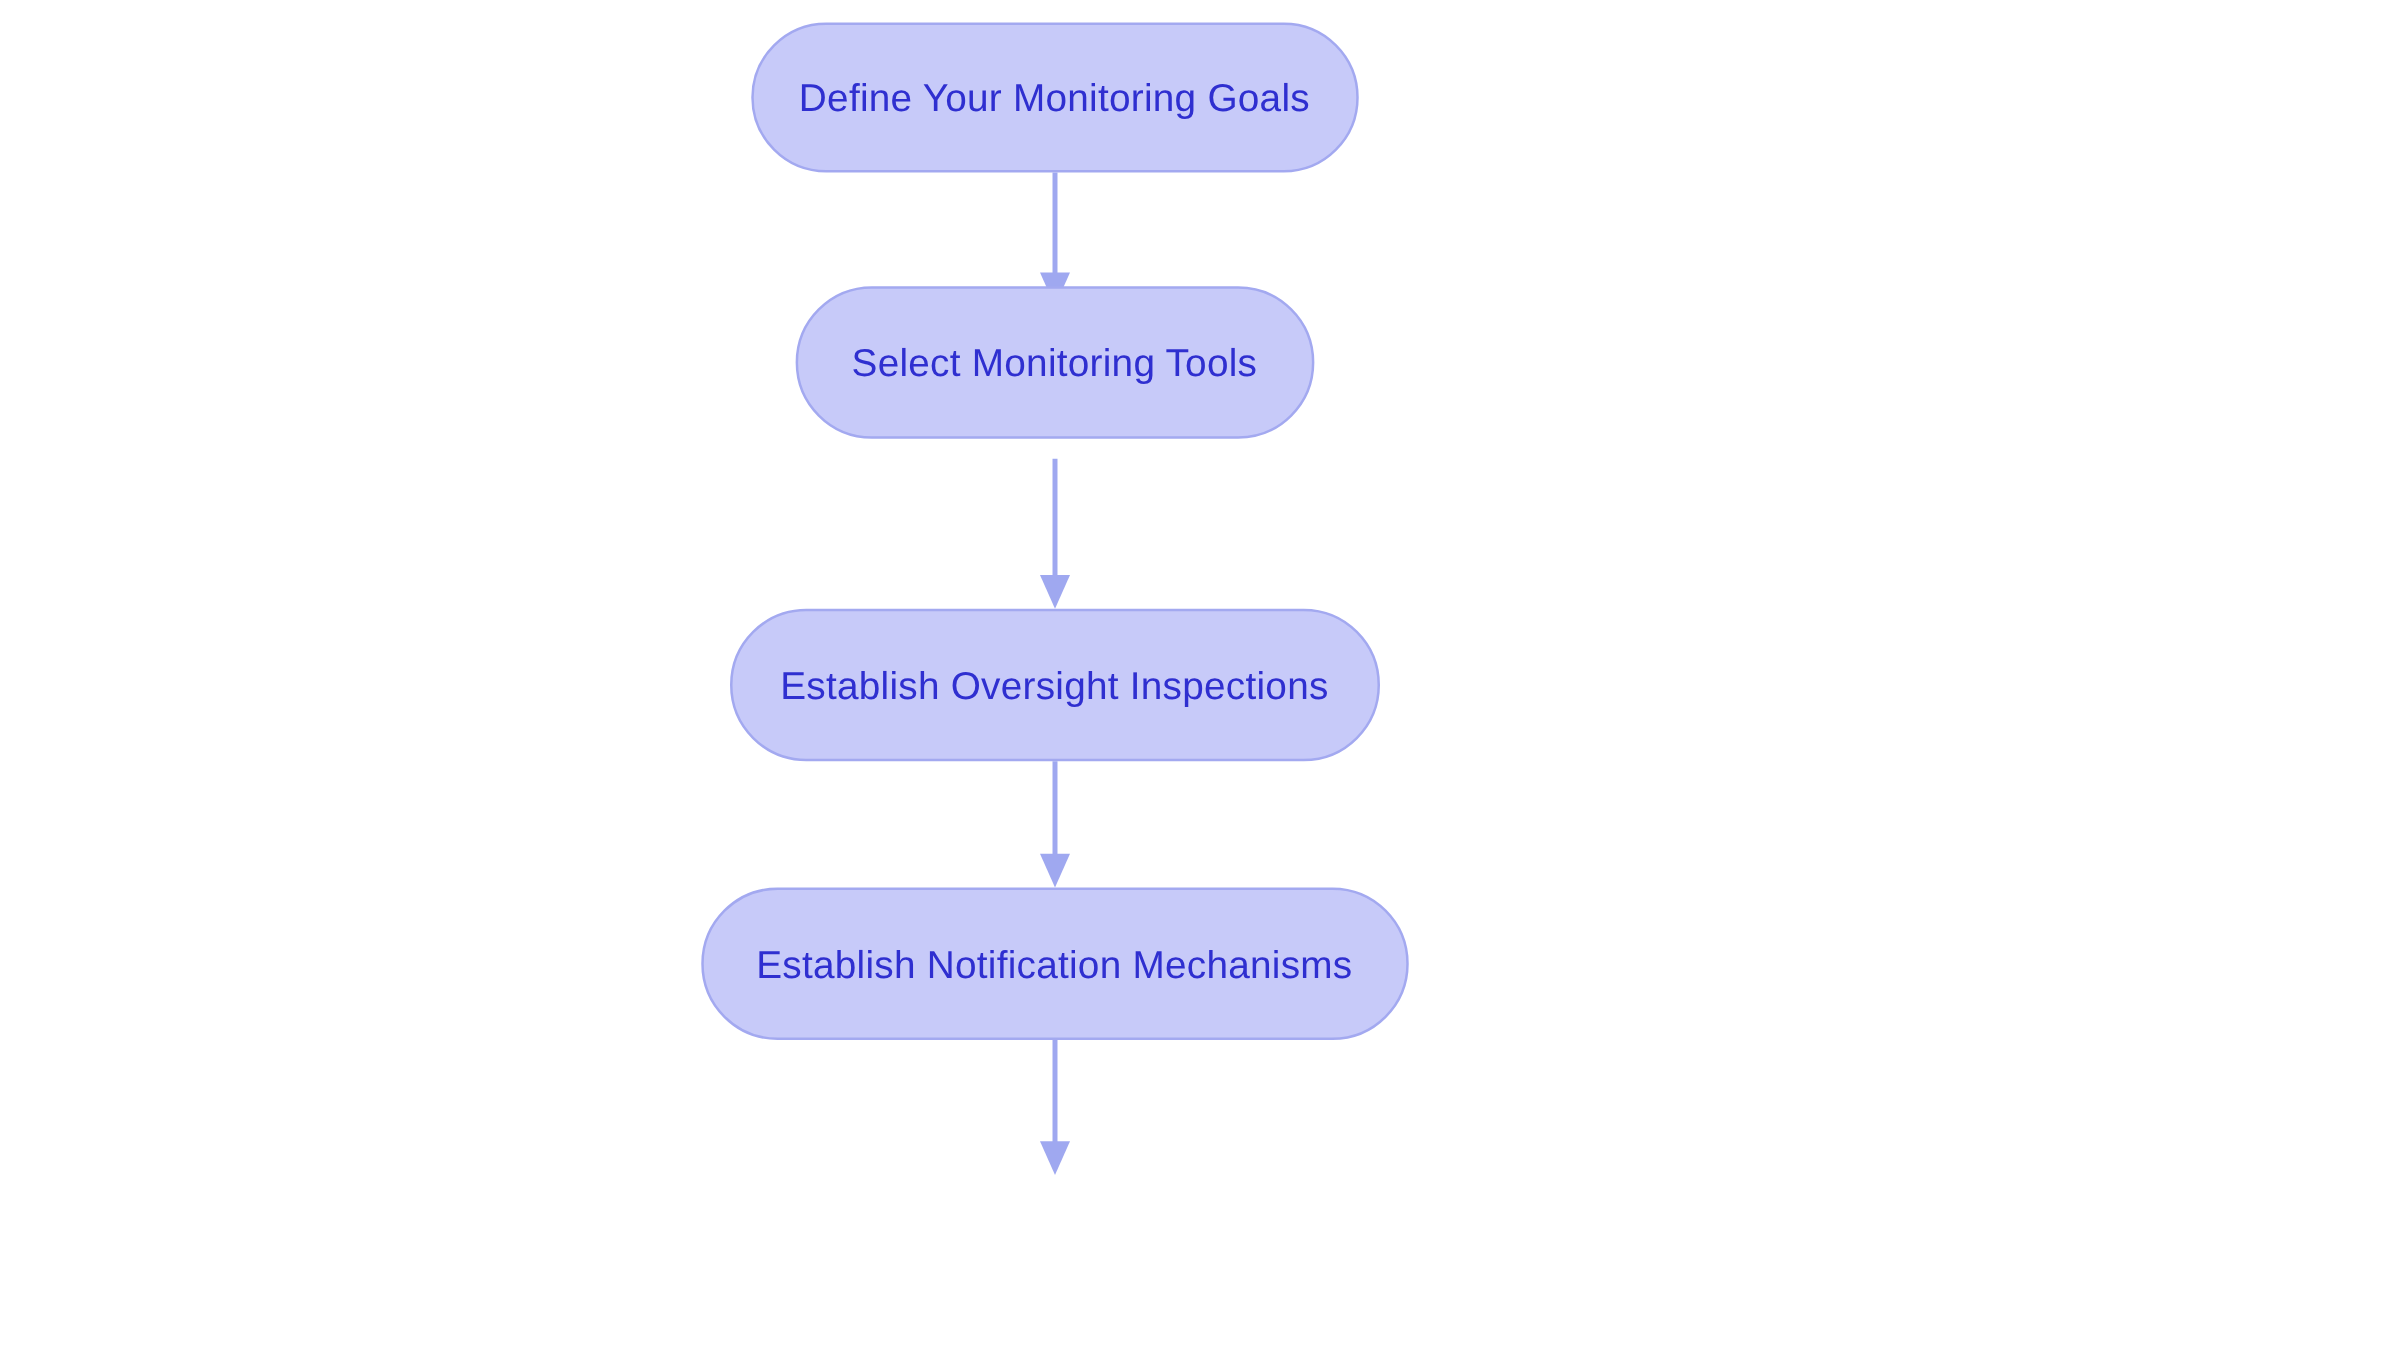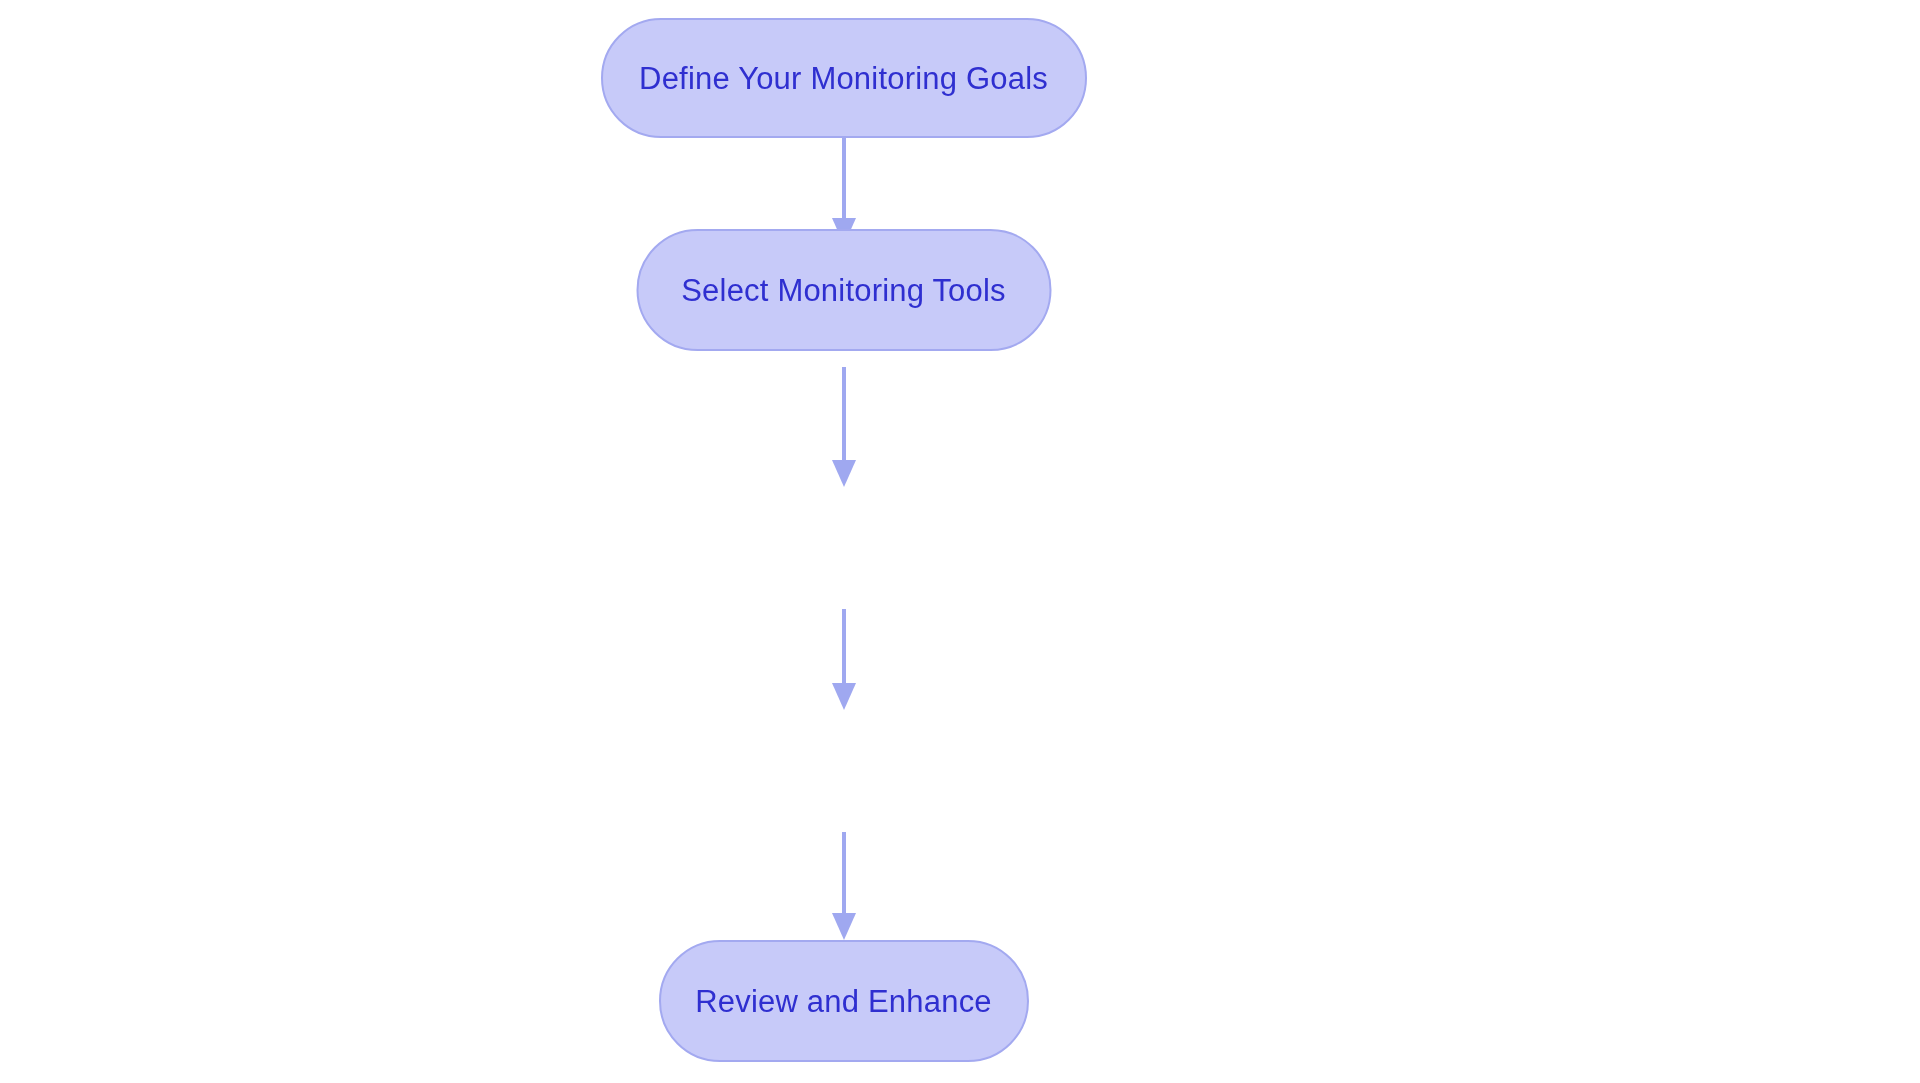--- a/index.html
+++ b/index.html
@@ -92,33 +92,36 @@
     <span class="node-label">Select Monitoring Tools</span>
   </div>
 
   <div class="flow-arrow arrow-2">
     <svg viewBox="0 0 40 120" preserveAspectRatio="none">
       <line x1="20" y1="0" x2="20" y2="95" stroke="#9fa8f0" stroke-width="4"></line>
       <polygon points="8,93 32,93 20,120" fill="#9fa8f0"></polygon>
     </svg>
   </div>
 
+  <div class="flow-node node-3">
+    <span class="node-label">Establish Oversight Inspections</span>
+  </div>
 
   <div class="flow-arrow arrow-3">
     <svg viewBox="0 0 40 101" preserveAspectRatio="none">
       <line x1="20" y1="0" x2="20" y2="76" stroke="#9fa8f0" stroke-width="4"></line>
       <polygon points="8,74 32,74 20,101" fill="#9fa8f0"></polygon>
     </svg>
   </div>
 
+  <div class="flow-node node-4">
+    <span class="node-label">Establish Notification Mechanisms</span>
+  </div>
 
   <div class="flow-arrow arrow-4">
     <svg viewBox="0 0 40 108" preserveAspectRatio="none">
       <line x1="20" y1="0" x2="20" y2="83" stroke="#9fa8f0" stroke-width="4"></line>
       <polygon points="8,81 32,81 20,108" fill="#9fa8f0"></polygon>
     </svg>
   </div>
 
-  <div class="flow-node node-5">
-    <span class="node-label">Review and Enhance</span>
-  </div>
 
 </div>
 
 </body></html>

